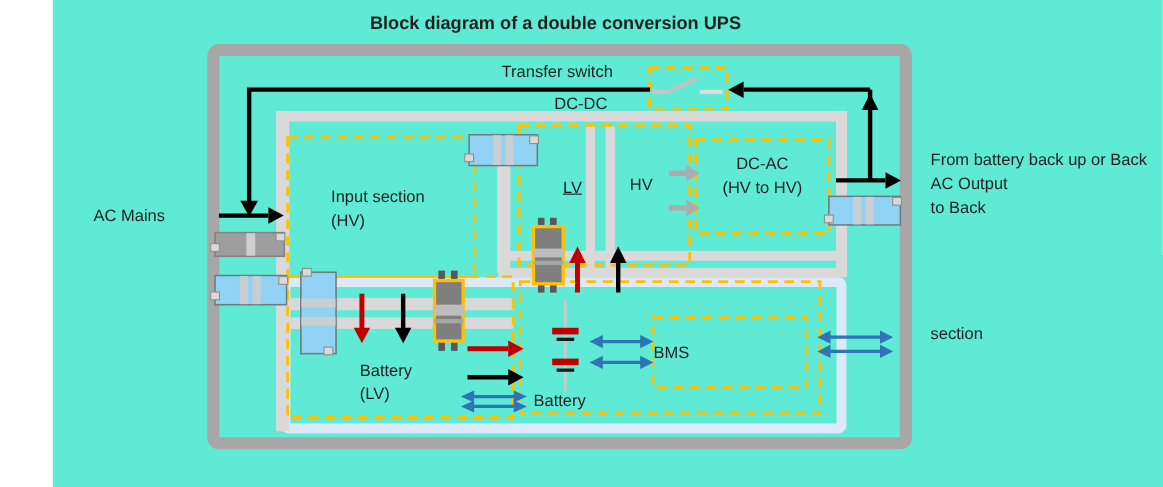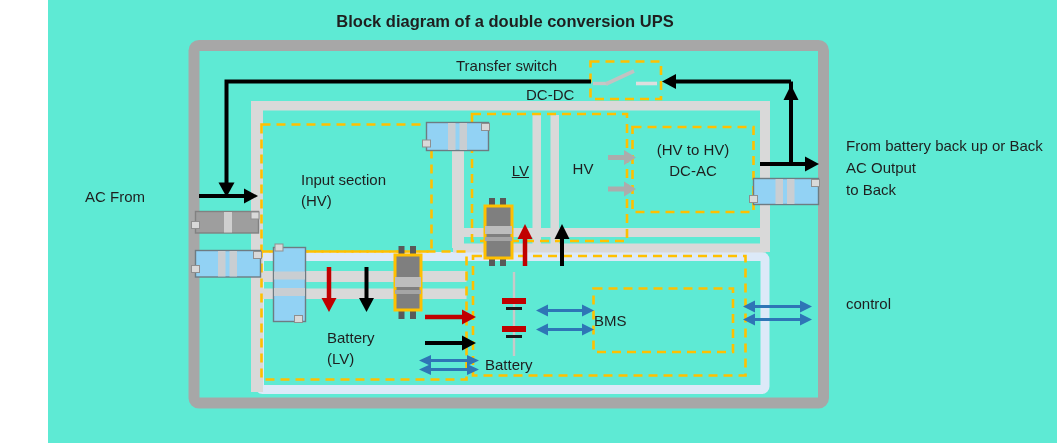--- a/index.html
+++ b/index.html
@@ -215,50 +215,50 @@
       <polygon class="ghead" points="576,150 576,165 588,157.5"></polygon>
       <line class="gline" x1="560" y1="189" x2="576" y2="189"></line>
       <polygon class="ghead" points="576,181.5 576,196.5 588,189"></polygon>
     </g>
   </svg>
 
   <div class="lbl title" style="left:150px;top:11px;width:614px;">Block diagram of a double conversion UPS</div>
 
   <div class="lbl" style="left:408px;top:55px;">Transfer switch</div>
 
-  <div class="lbl" style="left:478px;top:84px;width:76px;">DC-DC</div>
-
-  <div class="lbl" style="left:37px;top:186px;">AC From</div>
+  <div class="lbl" style="left:442px;top:84px;width:76px;text-align:center;">DC-DC</div>
+
+  <div class="lbl" style="left:37px;top:186px;">AC Mains</div>
 
   <div class="lbl" style="left:253px;top:169px;">
     <span class="ln">Input section</span>
     <span class="ln">(HV)</span>
   </div>
 
   <div class="lbl" style="left:441px;top:160px;width:40px;text-align:right;text-decoration:underline;">LV</div>
 
   <div class="lbl" style="left:513px;top:158px;width:44px;text-align:center;">HV</div>
 
   <div class="lbl" style="left:585px;top:139px;width:120px;text-align:center;">
+    <span class="ln">DC-AC</span>
     <span class="ln">(HV to HV)</span>
-    <span class="ln">DC-AC</span>
   </div>
 
   <div class="lbl" style="left:279px;top:327px;">
     <span class="ln">Battery</span>
     <span class="ln">(LV)</span>
   </div>
 
   <div class="lbl" style="left:437px;top:354px;">Battery</div>
 
   <div class="lbl" style="left:546px;top:310px;width:139px;text-align:left;">BMS</div>
 
   <div class="lbl" style="left:798px;top:135px;line-height:22px;">
     <span class="ln">From battery back up or Back</span>
     <span class="ln">AC Output</span>
     <span class="ln">to Back</span>
   </div>
 
   <div class="lbl" style="left:798px;top:293px;line-height:22px;">
-    <span class="ln">control</span>
+    <span class="ln">section</span>
   </div>
 
 </div>
 
 </body></html>

